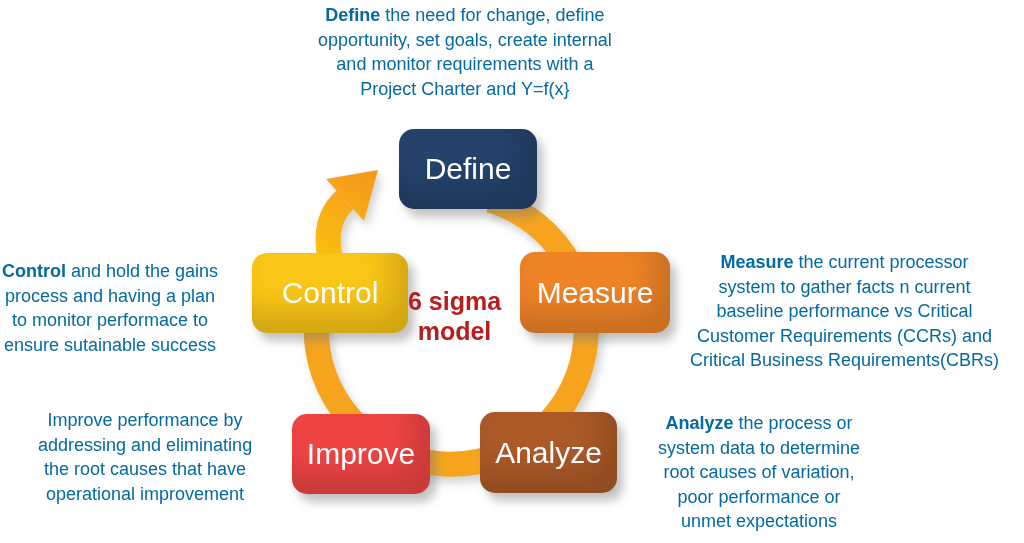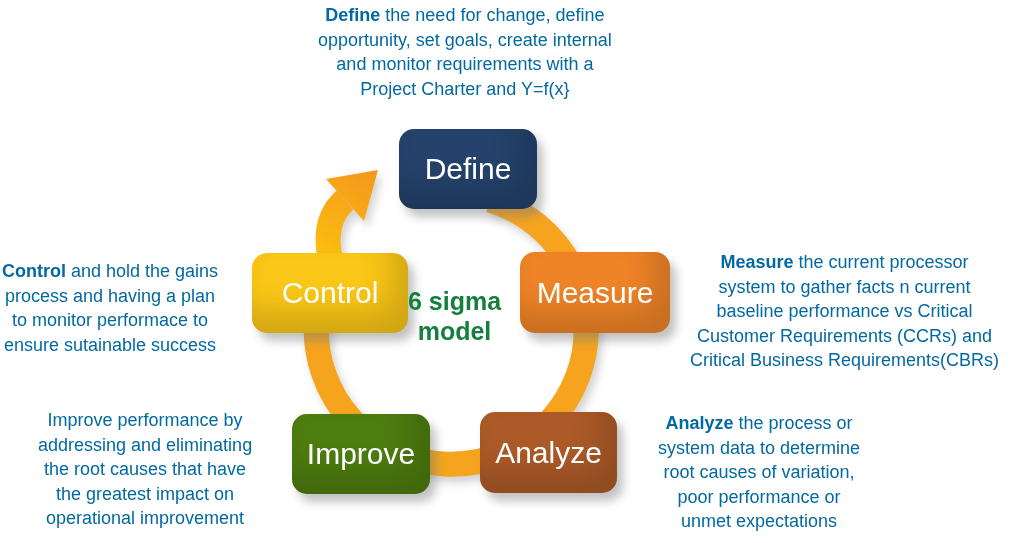--- a/index.html
+++ b/index.html
@@ -17,21 +17,21 @@
     box-shadow:6px 8px 10px rgba(120,120,120,0.45), inset -16px -22px 30px rgba(0,0,0,0.16);
   }
   .node-label{color:#ffffff;font-size:30px;line-height:1;}
   
   .desc{position:absolute;z-index:3;color:#0369a1;font-size:18px;line-height:24.5px;text-align:center;}
   .dline{white-space:nowrap;}
   .lead{font-weight:bold;}
   
   .center-label{
     position:absolute;z-index:3;left:377px;top:286px;width:155px;
-    text-align:center;color:#15803d;font-weight:bold;font-size:25px;line-height:30px;
+    text-align:center;color:#b91c1c;font-weight:bold;font-size:25px;line-height:30px;
   }
 </style>
 </head>
 <body>
 
 <div id="stage">
 
   <svg id="cycle-svg" width="1024" height="543" viewBox="0 0 1024 543">
     <defs>
       <linearGradient id="arrowGrad" gradientUnits="userSpaceOnUse" x1="322" y1="268" x2="380" y2="172">
@@ -46,21 +46,21 @@
 
   <div class="node" style="left: 399px; top: 129px; width: 138px; height: 80px; background: rgb(36, 66, 107);">
     <span class="node-label">Define</span>
   </div>
   <div class="node" style="left: 520px; top: 252px; width: 150px; height: 81px; background: rgb(238, 131, 39);">
     <span class="node-label">Measure</span>
   </div>
   <div class="node" style="left: 480px; top: 412px; width: 137px; height: 81px; background: rgb(172, 90, 40);">
     <span class="node-label">Analyze</span>
   </div>
-  <div class="node" style="left: 292px; top: 414px; width: 138px; height: 80px; background: #4d7c0f;">
+  <div class="node" style="left: 292px; top: 414px; width: 138px; height: 80px; background: #ef4444;">
     <span class="node-label">Improve</span>
   </div>
   <div class="node" style="left: 252px; top: 253px; width: 156px; height: 80px; background: rgb(250, 198, 23);">
     <span class="node-label">Control</span>
   </div>
 
   <div class="center-label">
     <div>6 sigma</div>
     <div>model</div>
   </div>
@@ -85,21 +85,20 @@
     <div class="dline">system data to determine</div>
     <div class="dline">root causes of variation,</div>
     <div class="dline">poor performance or</div>
     <div class="dline">unmet expectations</div>
   </div>
 
   <div class="desc" style="left:38px;top:408px;">
     <div class="dline"><span class="lead"></span><span>Improve performance by</span></div>
     <div class="dline">addressing and eliminating</div>
     <div class="dline">the root causes that have</div>
-    <div class="dline">the greatest impact on</div>
     <div class="dline">operational improvement</div>
   </div>
 
   <div class="desc" style="left:2px;top:259px;">
     <div class="dline"><span class="lead">Control</span><span> and hold the gains</span></div>
     <div class="dline">process and having a plan</div>
     <div class="dline">to monitor performace to</div>
     <div class="dline">ensure sutainable success</div>
   </div>
 

